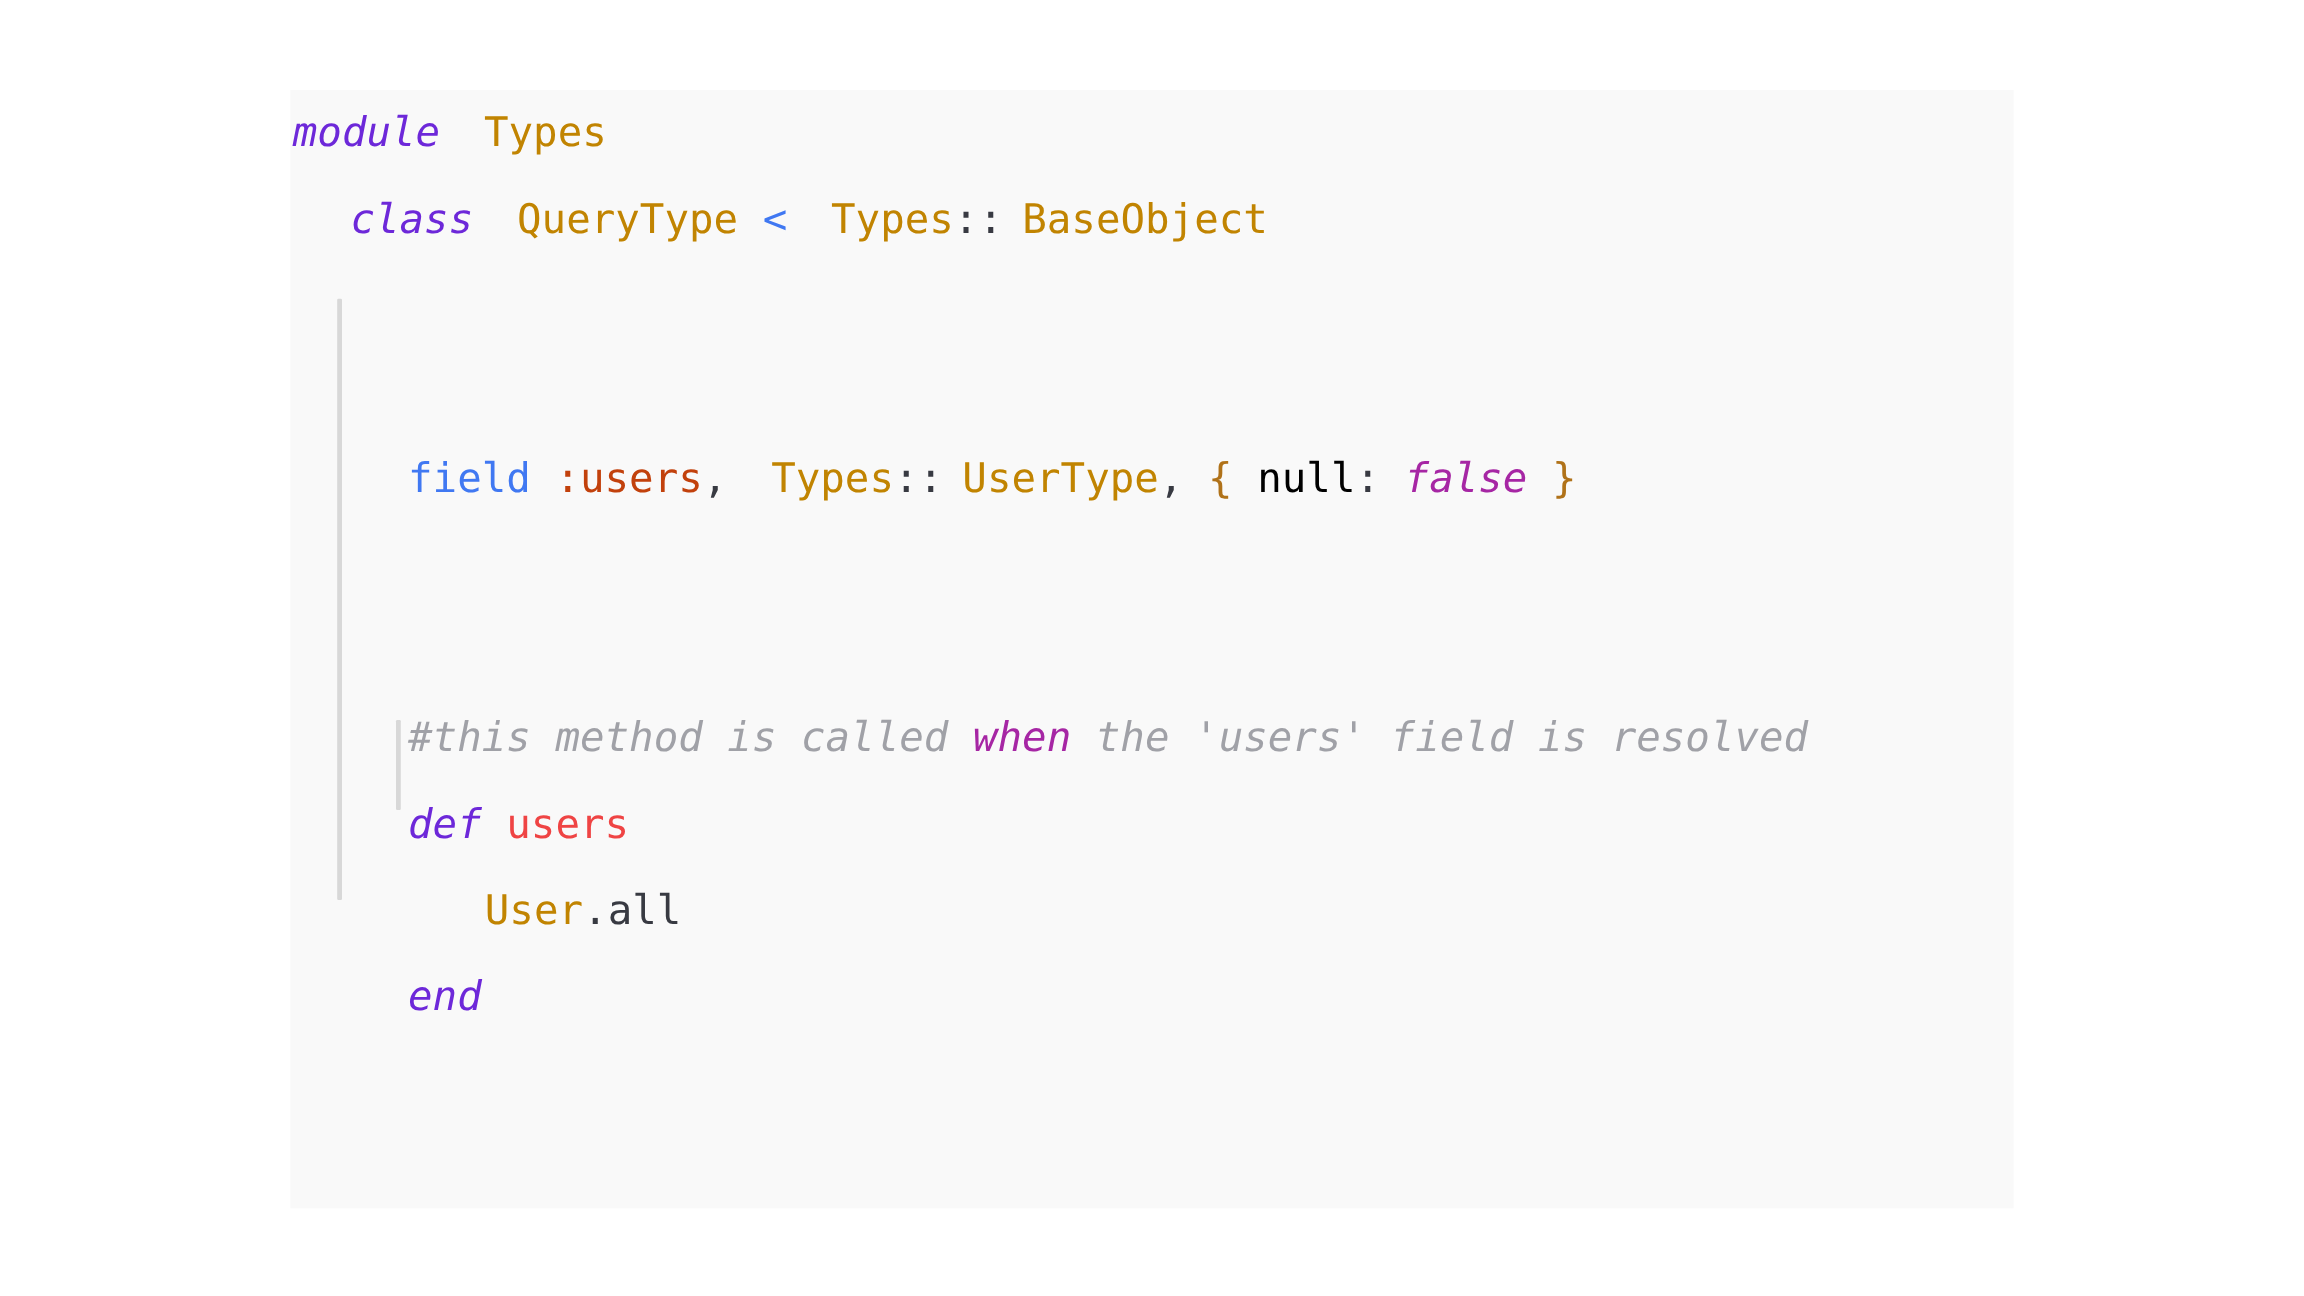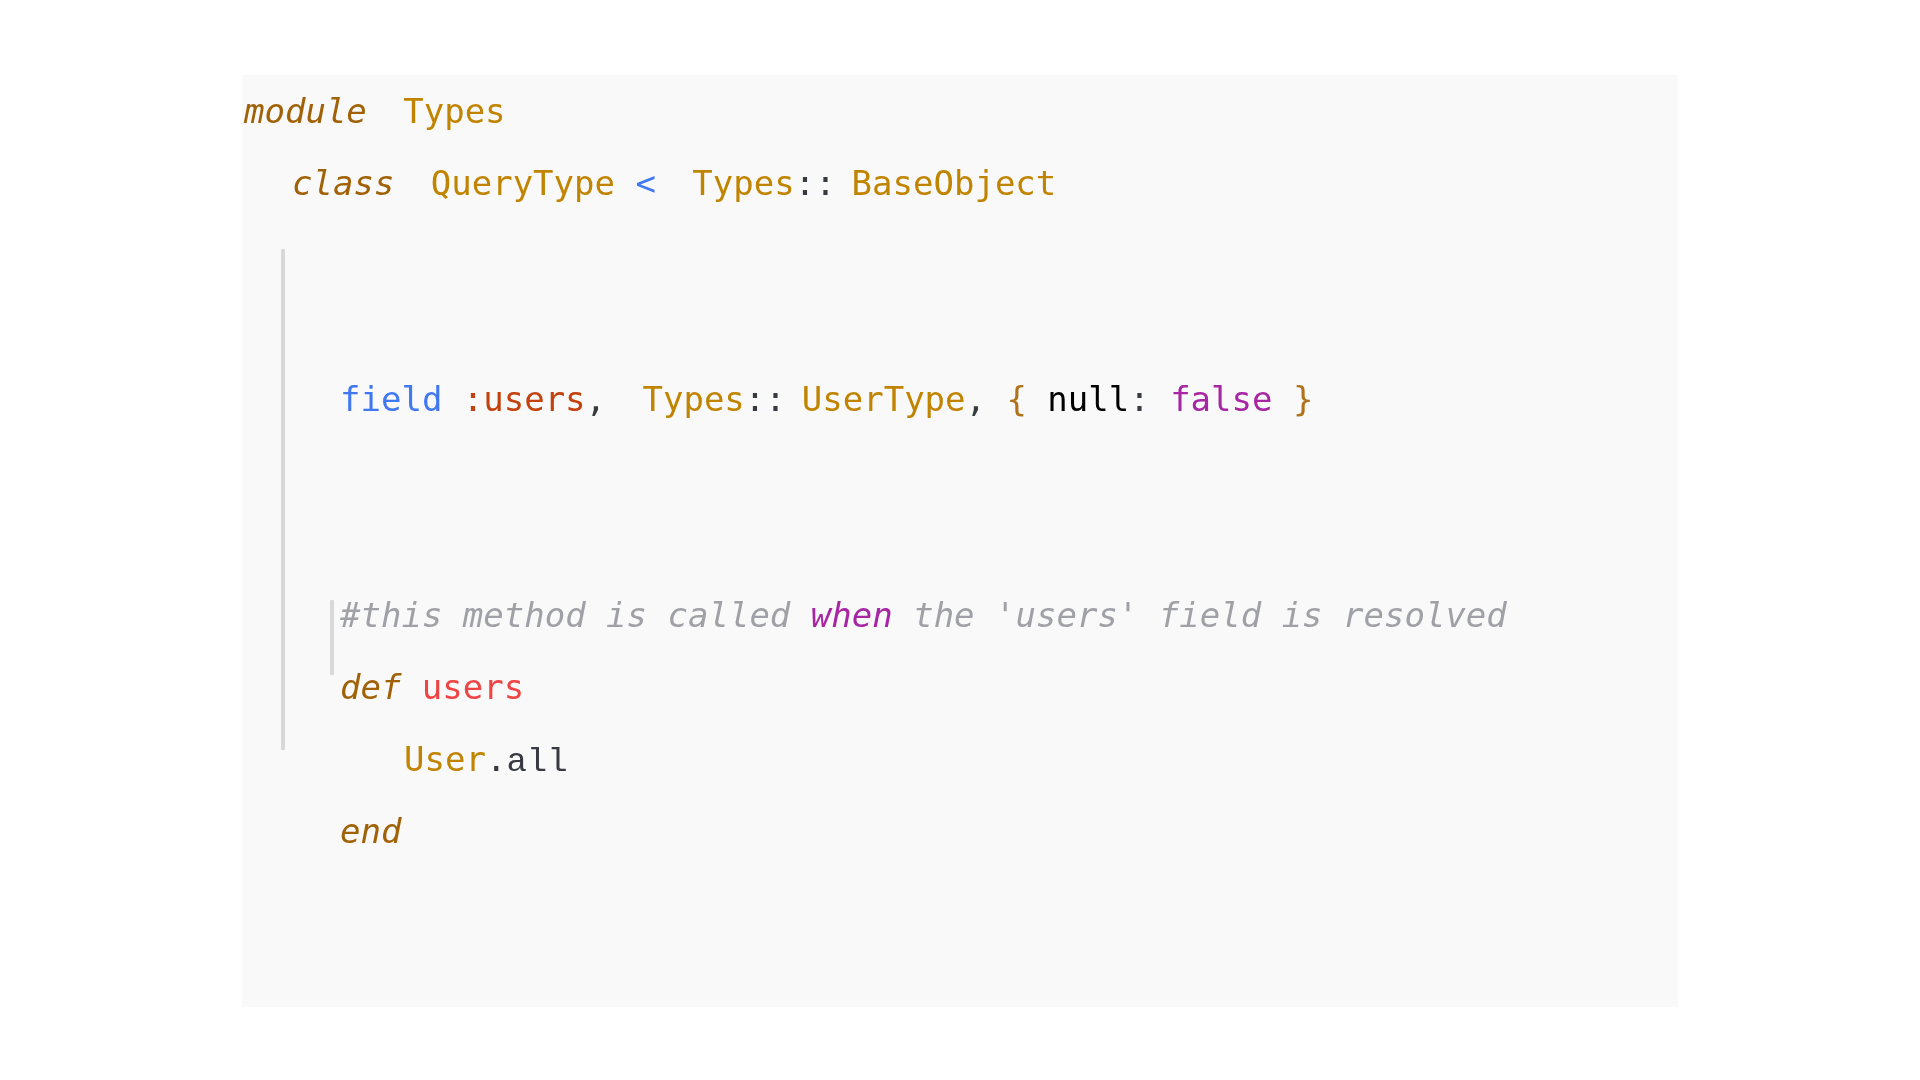--- a/index.html
+++ b/index.html
@@ -64,33 +64,33 @@
     top: 174px;
     height: 501px;
   }
   .guide-2 {
     left: 88px;
     top: 525px;
     height: 75px;
   }
 
   
-  .tok-keyword   { color: #a16207; font-style: italic; }
+  .tok-keyword   { color: #6d28d9; font-style: italic; }
   .tok-const     { color: #c18401; margin-left: 16px; }
   .tok-punct     { color: #383a42; }
   .tok-operator  { color: #4078f2; }
   .tok-symbol    { color: #c2410c; }
   .tok-func      { color: #4078f2; }
   .tok-method    { color: #ef4444; }
   .tok-key       { color: #000000; }
   .tok-brace     { color: #b07219; }
-  .tok-bool      { color: #a626a4; }
+  .tok-bool      { color: #a626a4; font-style: italic; }
   .tok-comment   { color: #a0a1a7; font-style: italic; }
   .tok-comment-kw{ color: #a626a4; font-style: italic; }
-  .tok-plain     { color: #383a42; font-family: Liberation Mono, monospace; }
+  .tok-plain     { color: #383a42; }
 </style>
 </head>
 <body>
 
 <div id="page">
 
   <div class="code-block">
 
     <div class="guide guide-1"></div>
     <div class="guide guide-2"></div>

